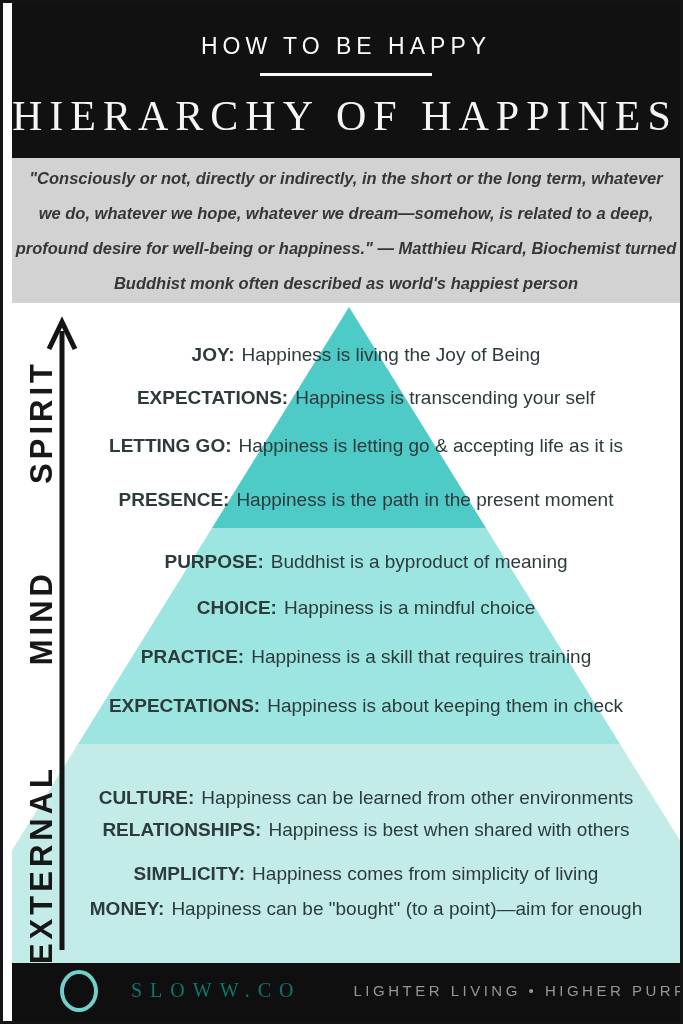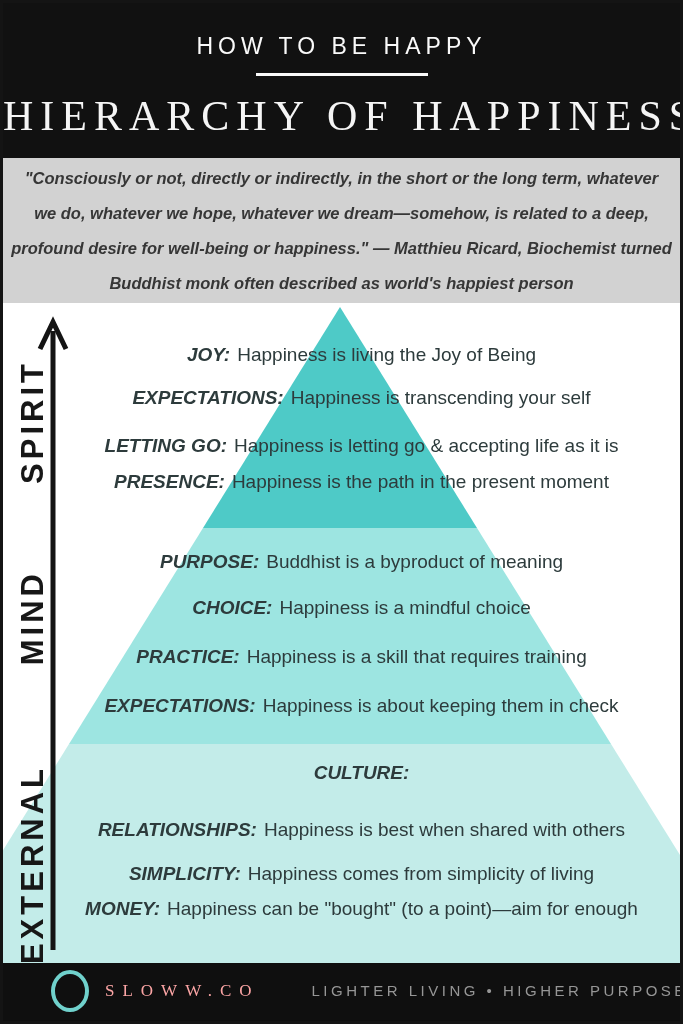--- a/index.html
+++ b/index.html
@@ -1,20 +1,20 @@
 <!DOCTYPE html>
 <html><head>
 <meta charset="utf-8">
 <style>
   html,body{margin:0;padding:0;background:#ffffff;}
   .page{
     width:683px;height:1024px;box-sizing:border-box;
     border:3px solid #141414;background:#ffffff;
     font-family:"Liberation Sans",sans-serif;
-    display:flex;flex-direction:column;overflow:hidden;position:relative;
+    display:flex;flex-direction:column;overflow:hidden;position:relative;padding-left:9px;
   }
   
   .header{background:#111111;height:155px;flex:0 0 auto;text-align:center;color:#f2f2f2;}
   .eyebrow{margin-top:30px;font-size:23px;letter-spacing:5px;font-weight:400;color:#fafafa;}
   .divider{width:172px;height:3px;background:#fafafa;margin:13px auto 0 auto;}
   .title{
     font-family:"Liberation Serif",serif;font-weight:400;
     font-size:42px;letter-spacing:7px;margin-top:16px;color:#f5f5f5;white-space:nowrap;
   }
   
@@ -25,39 +25,39 @@
     font-size:16.5px;line-height:35px;font-weight:700;
   }
   .quote .qline{white-space:nowrap;}
   
   .main{position:relative;flex:1 1 auto;background:#ffffff;}
   .pyr-svg{position:absolute;left:0;top:0;}
   .p-row{
     position:absolute;left:40px;right:0;display:flex;justify-content:center;gap:7px;
     font-size:19px;color:#2d3b3c;line-height:24px;white-space:nowrap;
   }
-  .p-row .term{font-weight:700;font-style:italic;}
+  .p-row .term{font-weight:700;}
   .p-row .desc{font-weight:400;}
   .axis-label{
     position:absolute;left:12px;
     writing-mode:vertical-rl;transform:rotate(180deg);
     font-size:31px;font-weight:700;letter-spacing:4px;color:#171717;
   }
   
   .footer{
     background:#0f0f0f;height:61px;flex:0 0 auto;
     display:flex;align-items:center;
   }
   .ring{
     width:30px;height:34px;border-radius:50%;
     border:4px solid #70d1cc;margin-left:48px;flex:0 0 auto;
   }
   .brand{
-    font-family:"Liberation Serif",serif;font-size:17px;letter-spacing:8px;
-    color:#fca5a5;margin-left:16px;white-space:nowrap;
+    font-family:"Liberation Serif",serif;font-size:20px;letter-spacing:8px;
+    color:#0f766e;margin-left:33px;white-space:nowrap;
   }
   .tagline{
     font-size:15px;letter-spacing:3.5px;color:#969696;margin-left:52px;white-space:nowrap;
   }
 </style>
 </head>
 <body>
 
 <div class="page">
 
@@ -94,21 +94,21 @@
       <span class="desc">Happiness is living the Joy of Being</span>
     </div>
     <div class="p-row" style="top:83px">
       <span class="term">EXPECTATIONS:</span>
       <span class="desc">Happiness is transcending your self</span>
     </div>
     <div class="p-row" style="top:131px">
       <span class="term">LETTING GO:</span>
       <span class="desc">Happiness is letting go &amp; accepting life as it is</span>
     </div>
-    <div class="p-row" style="top:167px">
+    <div class="p-row" style="top:185px">
       <span class="term">PRESENCE:</span>
       <span class="desc">Happiness is the path in the present moment</span>
     </div>
 
     <div class="p-row" style="top:247px">
       <span class="term">PURPOSE:</span>
       <span class="desc">Buddhist is a byproduct of meaning</span>
     </div>
     <div class="p-row" style="top:293px">
       <span class="term">CHOICE:</span>
@@ -116,22 +116,23 @@
     </div>
     <div class="p-row" style="top:391px">
       <span class="term">EXPECTATIONS:</span>
       <span class="desc">Happiness is about keeping them in check</span>
     </div>
     <div class="p-row" style="top:342px">
       <span class="term">PRACTICE:</span>
       <span class="desc">Happiness is a skill that requires training</span>
     </div>
 
-    <div class="p-row" style="top:458px">
+    <div class="p-row" style="top:483px">
       <span class="term">CULTURE:</span>
+      <span class="desc">Happiness can be learned from other environments</span>
     </div>
     <div class="p-row" style="top:515px">
       <span class="term">RELATIONSHIPS:</span>
       <span class="desc">Happiness is best when shared with others</span>
     </div>
     <div class="p-row" style="top:559px">
       <span class="term">SIMPLICITY:</span>
       <span class="desc">Happiness comes from simplicity of living</span>
     </div>
     <div class="p-row" style="top:594px">

